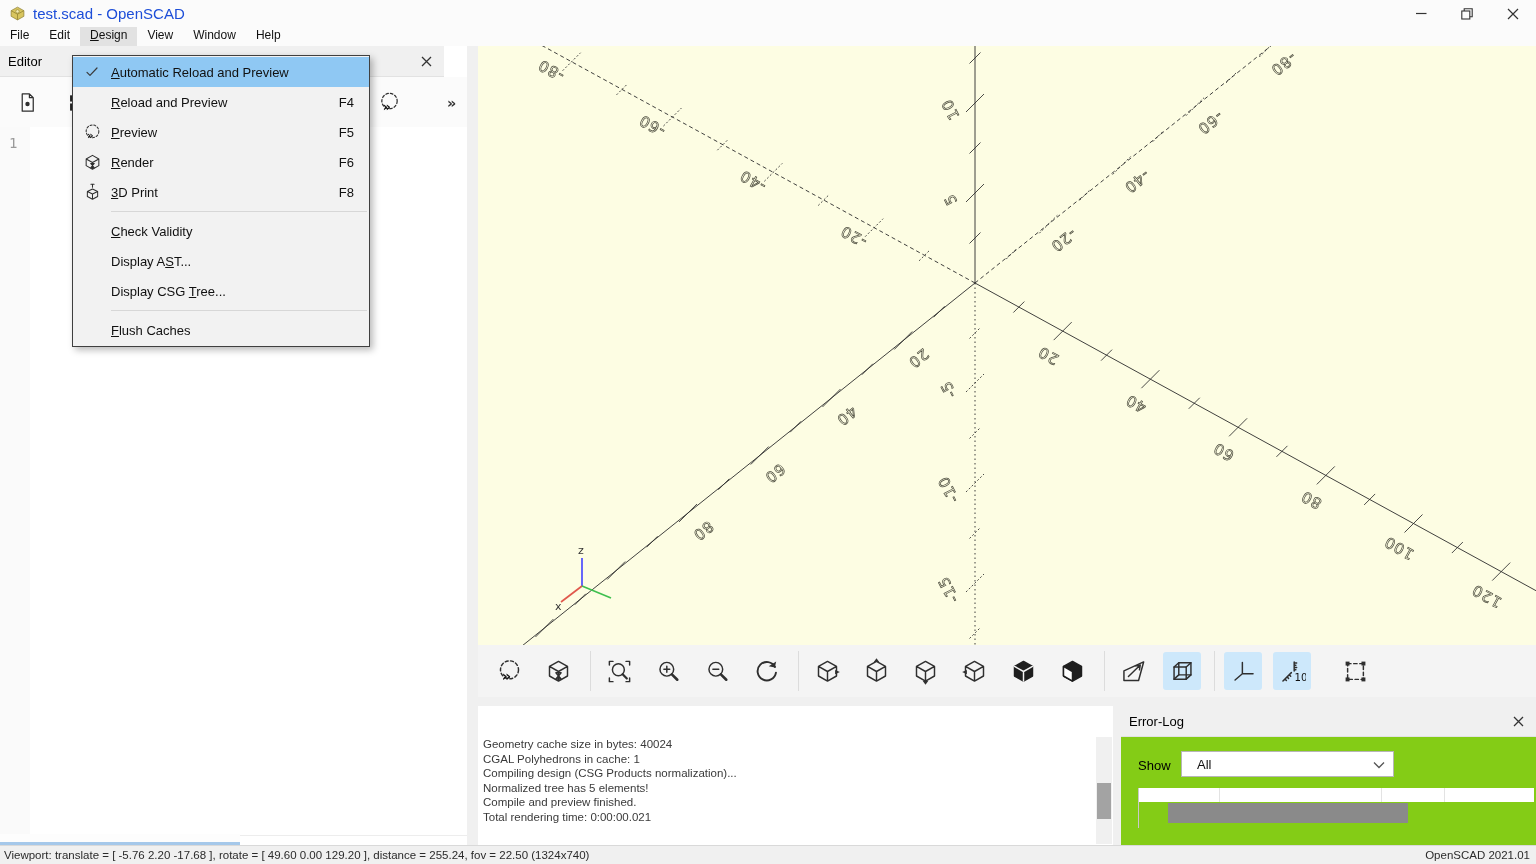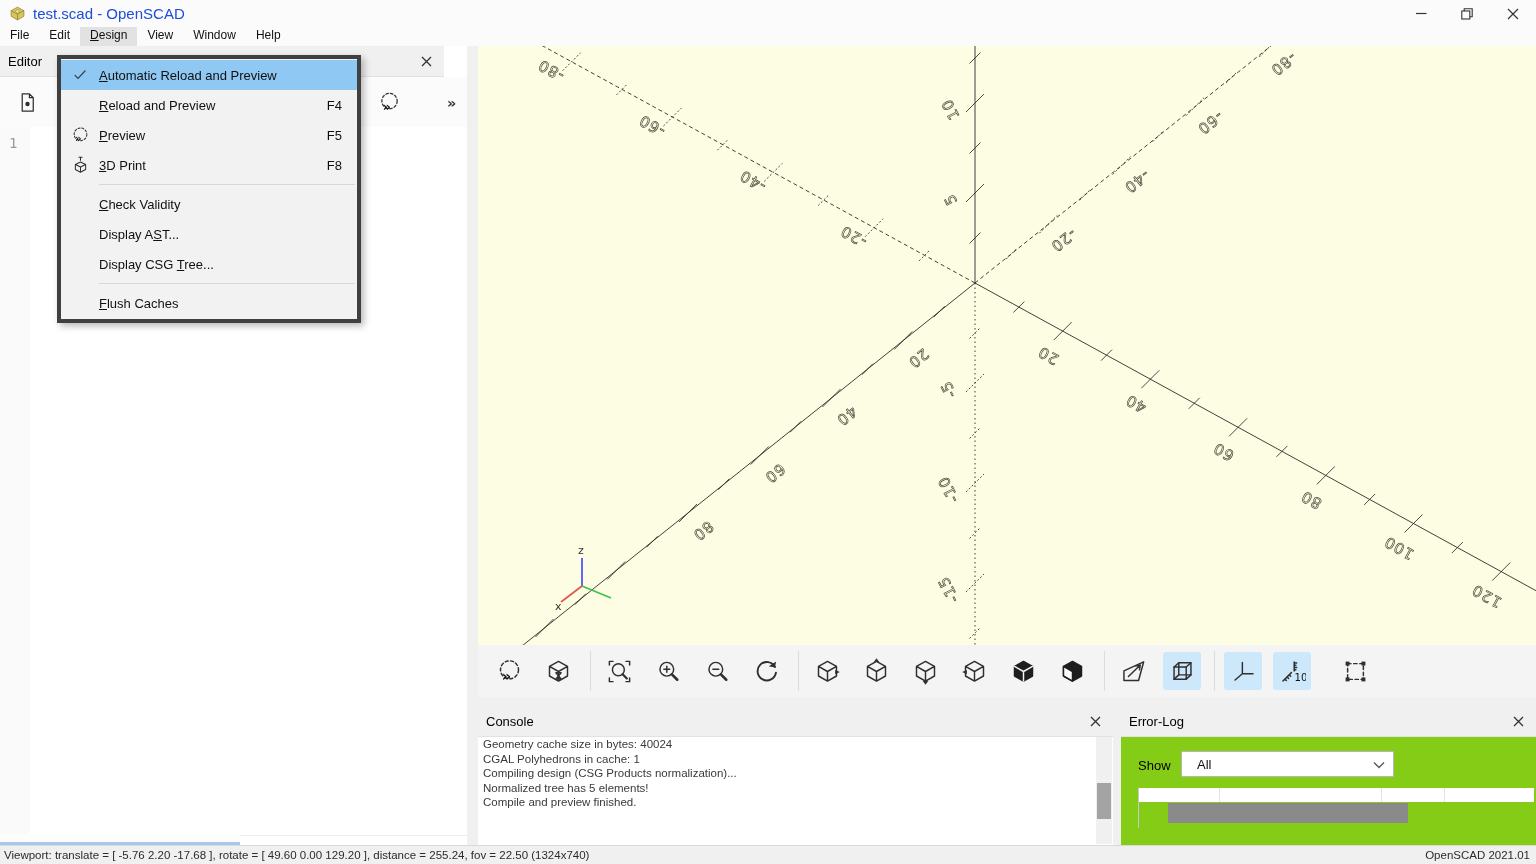--- a/index.html
+++ b/index.html
@@ -70,21 +70,21 @@
   #el-left-rail{position:absolute;left:17px;top:82px;width:1px;height:40px;background:#c9c9c9}
   #el-gray-bar{position:absolute;left:47px;top:97px;width:240px;height:20px;background:#8a8a8a}
 
   
   #statusbar{left:0;top:845px;width:1536px;height:19px;background:#f0f0f0;border-top:1px solid #d9d9d9;
              display:flex;align-items:center;font-size:11.5px;color:#2b2b2b;box-sizing:border-box}
   #status-left{margin-left:4px}
   #status-right{margin-left:auto;margin-right:6px}
 
   
-  #design-menu{left:57px;top:55px;width:296px;background:#f2f2f2;border:4px solid #404040;
+  #design-menu{left:72px;top:55px;width:296px;background:#f2f2f2;border:1px solid #404040;
                box-shadow:3px 3px 7px rgba(0,0,0,.28);z-index:50;padding:1px 0;font-size:13px}
   .menu-item{height:30px;display:flex;align-items:center}
   .menu-item.highlighted{background:#8fc8f3}
   .mi-left{width:38px;flex:none;display:flex;align-items:center;justify-content:center}
   .mi-label{flex:1}
   .mi-label u{text-decoration:underline}
   .mi-shortcut{margin-right:15px;color:#111}
   .menu-sep{height:1px;background:#d7d7d7;margin:4px 2px 4px 38px}
 </style>
 </head>
@@ -415,34 +415,27 @@
             <rect x="3.2" y="3.2" width="3.5" height="3.5" fill="#2f2f2f" stroke="none"></rect>
             <rect x="17.3" y="3.2" width="3.5" height="3.5" fill="#2f2f2f" stroke="none"></rect>
             <rect x="3.2" y="17.3" width="3.5" height="3.5" fill="#2f2f2f" stroke="none"></rect>
             <rect x="17.3" y="17.3" width="3.5" height="3.5" fill="#2f2f2f" stroke="none"></rect>
           </svg>
         </span>
       </div>
     </div>
 
   <div id="console-panel">
-    <div class="panel-head">
-      <span class="ph-title">Console</span>
-      <div class="ph-close">
-        <svg width="11" height="11" viewBox="0 0 11 11" stroke="#333" stroke-width="1.3">
-            <path d="M1 1 L10 10 M10 1 L1 10"></path>
-          </svg>
-      </div>
-    </div>
     <div id="console-body">
         <div class="console-line">Geometry cache size in bytes: 40024</div>
         <div class="console-line">CGAL Polyhedrons in cache: 1</div>
         <div class="console-line">Compiling design (CSG Products normalization)...</div>
         <div class="console-line">Normalized tree has 5 elements!</div>
         <div class="console-line">Compile and preview finished.</div>
+        <div class="console-line">Total rendering time: 0:00:00.021</div>
       </div>
     <div id="console-scroll">
       <div id="console-thumb"></div>
     </div>
   </div>
   <div id="csplit"></div>
 
   <div id="errorlog-panel">
     <div class="panel-head">
       <span class="ph-title">Error-Log</span>
@@ -496,20 +489,30 @@
           <circle cx="12" cy="10.5" r="8" stroke-dasharray="2.6 2.2"></circle>
           <text x="5" y="20.5" font-size="13" font-weight="bold" font-family="DejaVu Sans" fill="#111" stroke="none">»</text>
         </svg>
       </span>
       <span class="mi-label"><u>P</u>review</span>
       <span class="mi-shortcut">F5</span>
     </div>
     <div class="menu-item">
       <span class="mi-left">
         <svg width="19" height="19" viewBox="0 0 24 24" fill="none" stroke="#2f2f2f" stroke-width="1.3" stroke-linecap="round" stroke-linejoin="round">
+          <path d="M12 3 L20 7.5 V16 L12 20.5 L4 16 V7.5 Z M4 7.5 L12 12 L20 7.5 M12 12 V20.5"></path>
+          <path d="M9.7 13.2 h4.6 l-4.6 5.4 h4.6 Z"></path>
+        </svg>
+      </span>
+      <span class="mi-label"><u>R</u>ender</span>
+      <span class="mi-shortcut">F6</span>
+    </div>
+    <div class="menu-item">
+      <span class="mi-left">
+        <svg width="19" height="19" viewBox="0 0 24 24" fill="none" stroke="#2f2f2f" stroke-width="1.3" stroke-linecap="round" stroke-linejoin="round">
           <path d="M12 1.5 v4 M10 1.5 h4"></path>
           <path d="M12 7.5 L18.5 10.8 V17 L12 20.5 L5.5 17 V10.8 Z M5.5 10.8 L12 14 L18.5 10.8 M12 14 V20.5"></path>
         </svg>
       </span>
       <span class="mi-label"><u>3</u>D Print</span>
       <span class="mi-shortcut">F8</span>
     </div>
     <div class="menu-sep"></div>
     <div class="menu-item">
       <span class="mi-left"></span>

